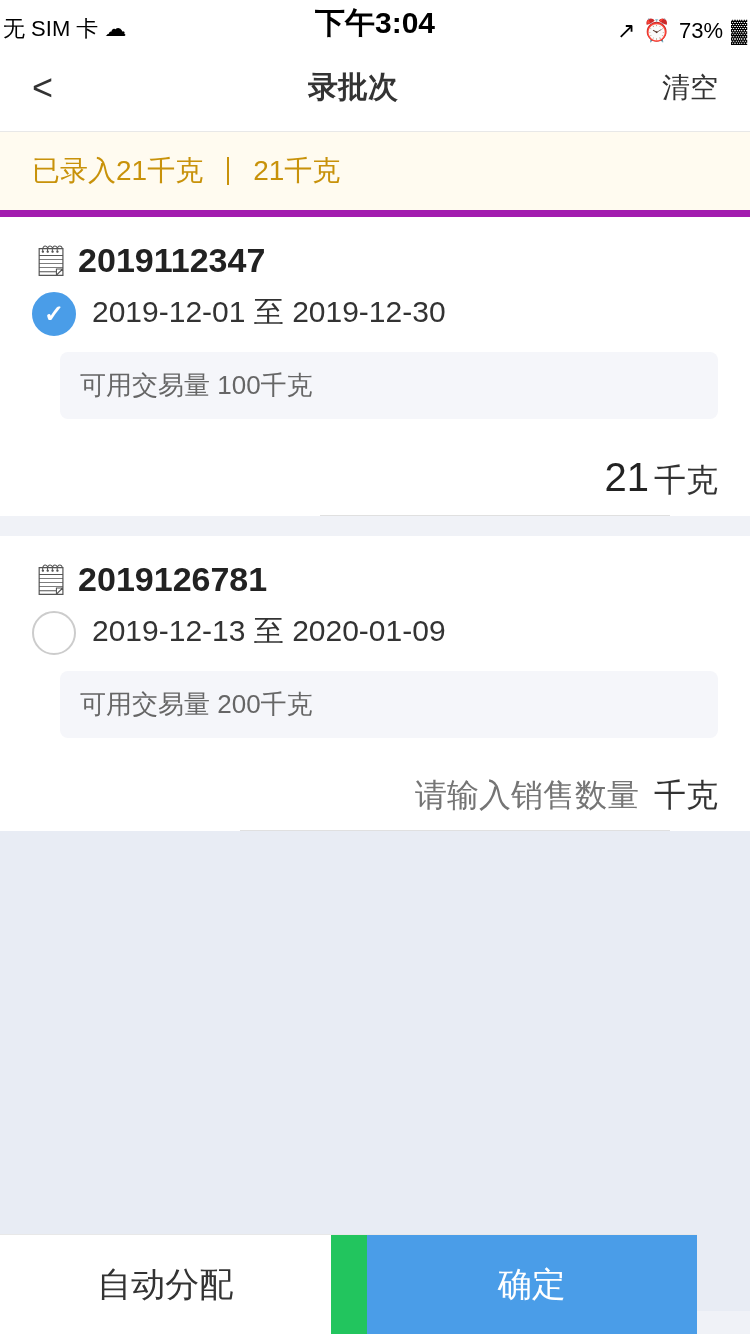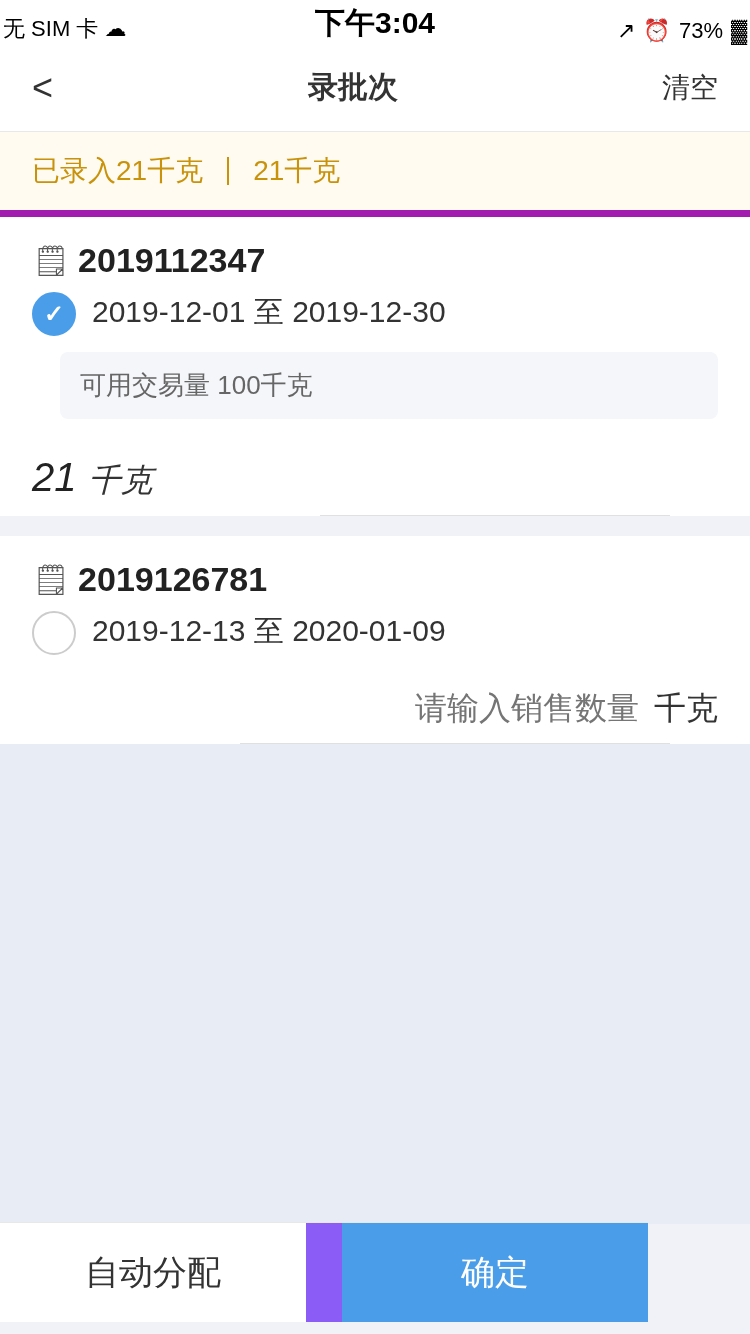--- a/index.html
+++ b/index.html
@@ -156,23 +156,23 @@
       padding: 16px 20px;
       font-size: 26px;
       color: #666;
       margin-bottom: 20px;
     }
 
     
     .qty-row {
       display: flex;
       align-items: baseline;
+      justify-content: flex-end;
       padding: 16px 32px 0 32px;
-      gap: 12px;
-      font-style: italic;
+      gap: 5px;
     }
     .qty-value {
       font-size: 40px;
       font-weight: 500;
       color: #222;
     }
     .qty-unit {
       font-size: 32px;
       color: #333;
     }
@@ -212,26 +212,26 @@
 
     
     .large-gap {
       height: 480px;
       background: #e8ecf4;
     }
 
     
     .bottom-bar {
       position: fixed;
-      bottom: 12px;
+      bottom: 0;
       left: 0;
-      width: 648px;
+      width: 697px;
       height: 100px;
       display: flex;
-      background: #8b5cf6;
+      background: #22c55e;
       border-top: 1px solid #e8e8e8;
     }
     .btn-auto {
       flex: 1;
       display: flex;
       align-items: center;
       justify-content: center;
       font-size: 34px;
       color: #333;
       background: #fff;
@@ -304,20 +304,21 @@
   <div class="card-content">
     <div class="batch-header">
       <span class="batch-icon">🗒</span>
       <span class="batch-number">2019126781</span>
     </div>
     <div class="batch-row">
       <div class="radio-btn"></div>
       <span class="date-range">2019-12-13 至 2020-01-09</span>
     </div>
   </div>
+  <div class="available-qty">可用交易量 200千克</div>
   <div class="input-row">
     <input class="qty-input" type="number" placeholder="请输入销售数量" style="">
     <span class="qty-unit">千克</span>
   </div>
   <div class="input-divider"></div>
 </div>
 
 <div class="large-gap"></div>
 
 <div class="bottom-bar">

